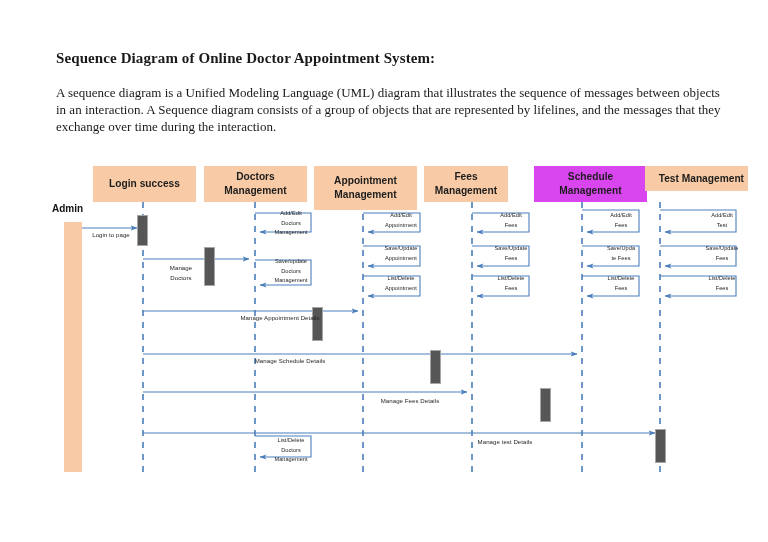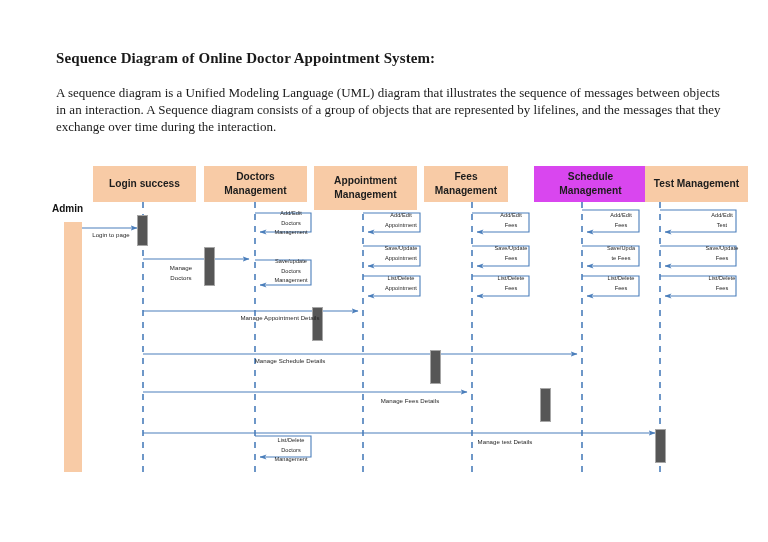--- a/index.html
+++ b/index.html
@@ -163,21 +163,21 @@
         <span style="white-space: pre-line;">Appointment
 Management</span>
       </div>
       <div class="participant-box" style="left: 424px; top: 162px; width: 84px; height: 36px; background: rgb(248, 203, 166);">
         <span style="white-space: pre-line;">Fees Management</span>
       </div>
       <div class="participant-box" style="left: 534px; top: 162px; width: 113px; height: 36px; background: #d946ef;">
         <span style="white-space: pre-line;">Schedule
 Management</span>
       </div>
-      <div class="participant-box" style="left: 645px; top: 162px; width: 103px; height: 36px; background: rgb(248, 203, 166);">
+      <div class="participant-box" style="left: 645px; top: 162px; width: 103px; height: 25px; background: rgb(248, 203, 166); justify-content: flex-end;">
         <span style="white-space: pre-line;">Test Management</span>
       </div>
     </div>
 
   <div id="actor-label">Admin</div>
   <div id="actor-lifeline-bar"></div>
 
   <div id="activation-layer">
       <div style="position: absolute; left: 137px; top: 211px; width: 11px; height: 31px; background: rgb(86, 86, 86); border: 1px solid rgb(166, 166, 166); box-sizing: border-box;"></div>
       <div style="position: absolute; left: 204px; top: 243px; width: 11px; height: 39px; background: rgb(86, 86, 86); border: 1px solid rgb(166, 166, 166); box-sizing: border-box;"></div>

